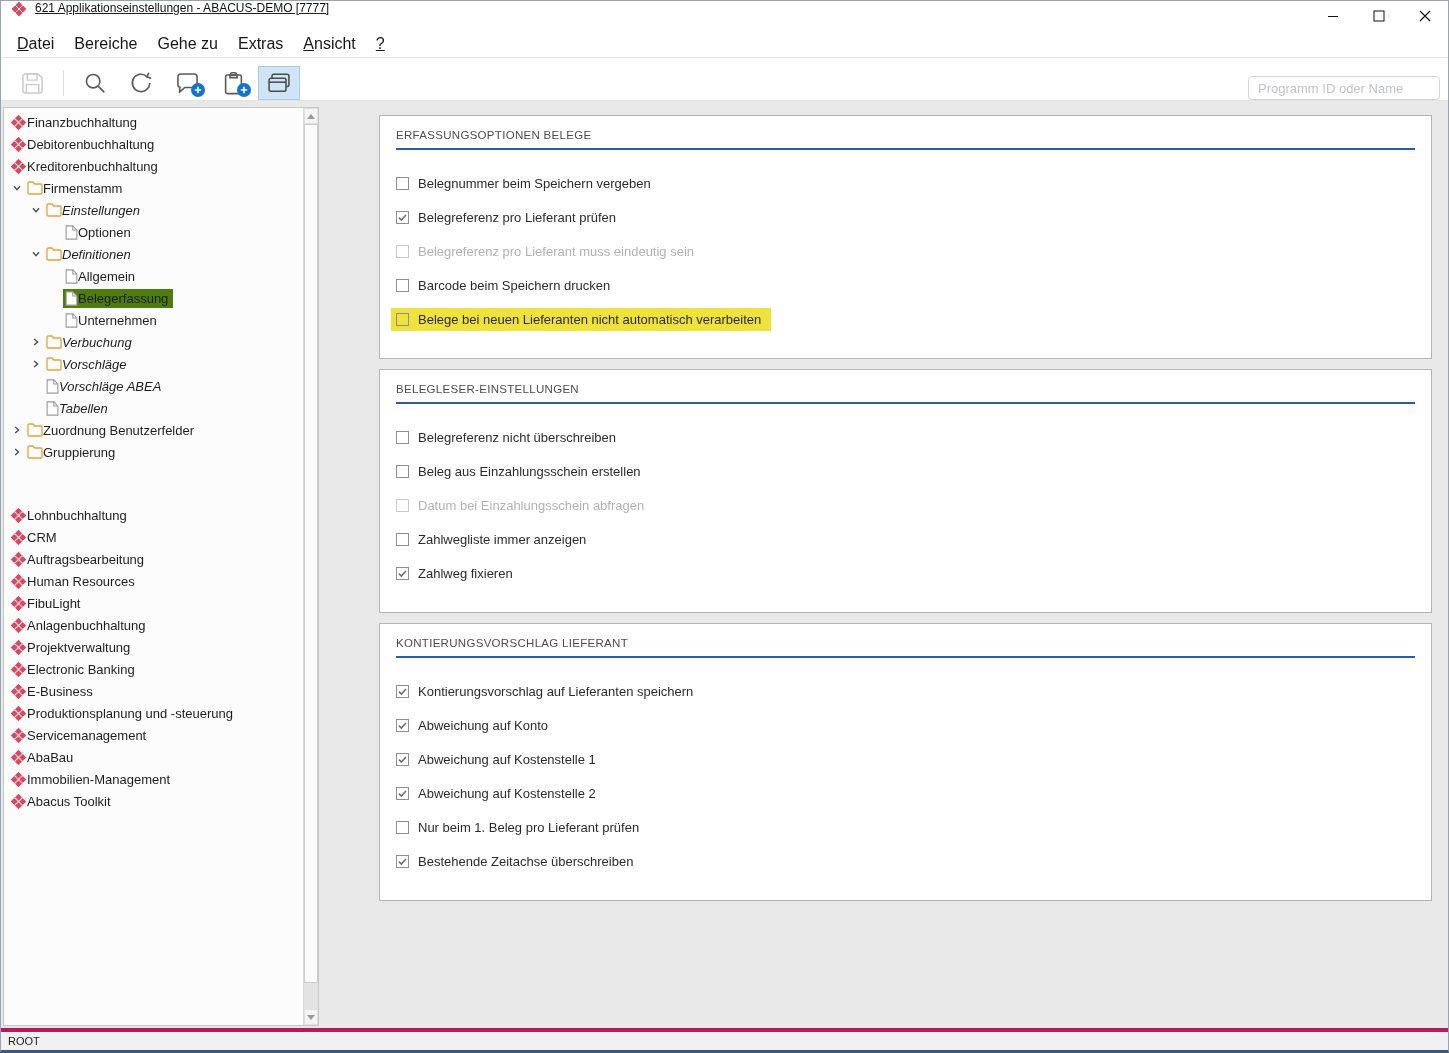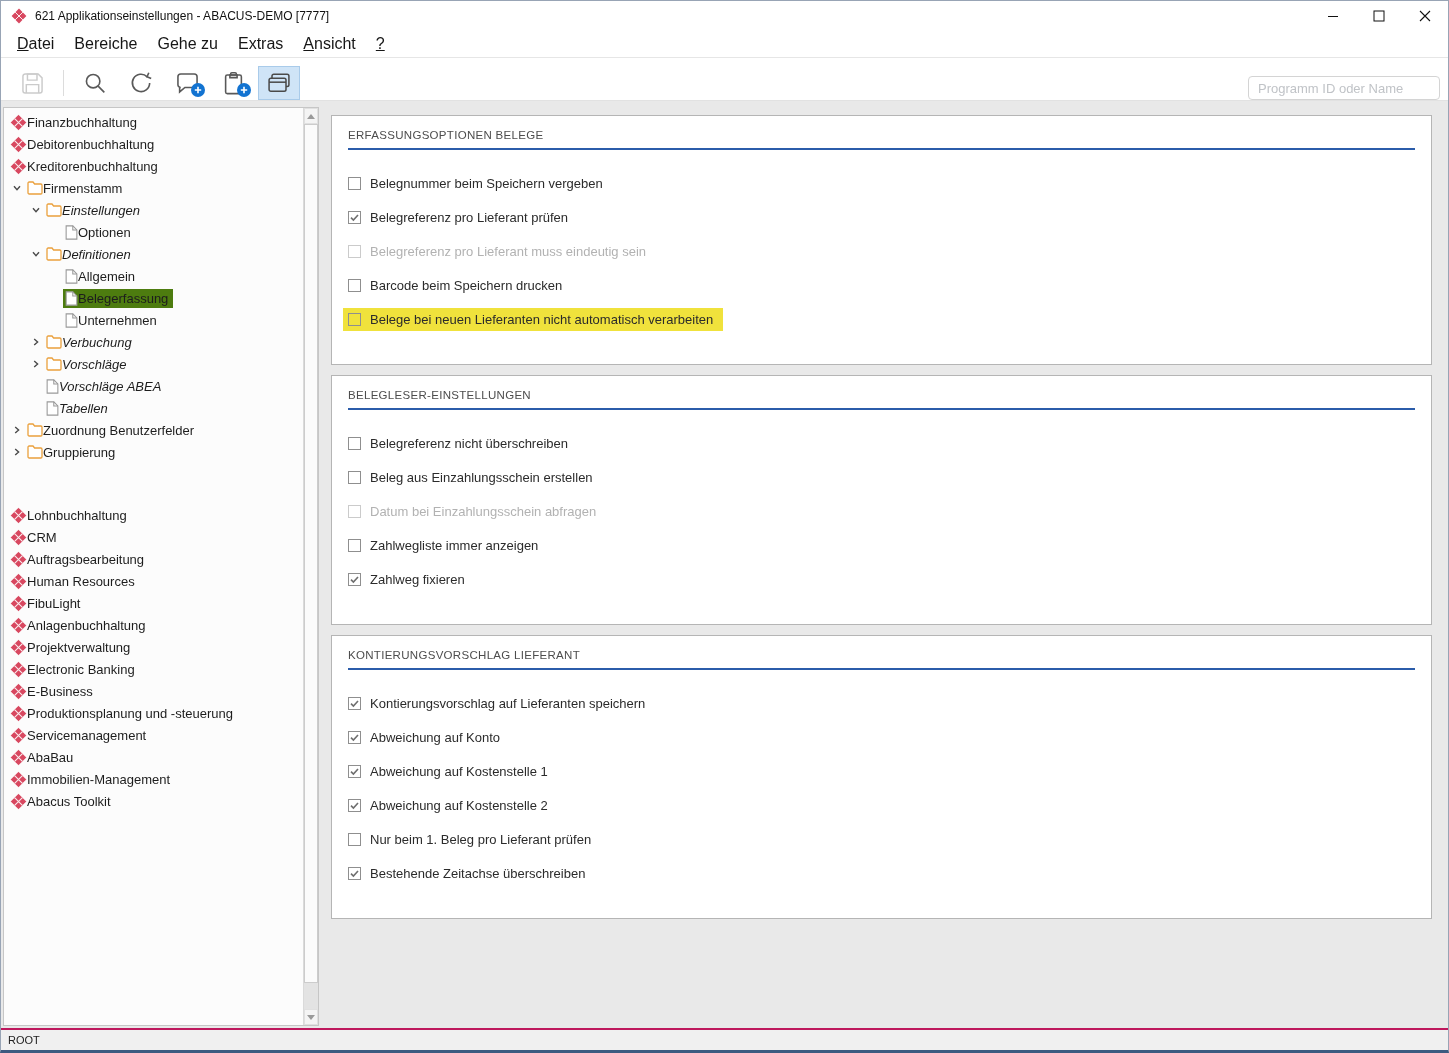--- a/index.html
+++ b/index.html
@@ -3,21 +3,21 @@
 <meta charset="utf-8">
 <style>
   * { margin:0; padding:0; box-sizing:border-box; }
   html,body { width:1449px; height:1053px; }
   body { font-family:"Liberation Sans", sans-serif; font-size:13px; color:#1f1f1f; background:#d6d6d6; }
 
   .window { width:1449px; height:1053px; background:#ffffff; border:1px solid #98a4b5;
             border-bottom:3px solid #3c5a80; display:flex; flex-direction:column; overflow:hidden; }
 
   
-  .titlebar { height:30px; display:flex; align-items:center; padding-left:10px; background:#fff; flex:0 0 auto; }
+  .titlebar { height:30px; display:flex; padding-left:10px; background:#fff; flex:0 0 auto;text-decoration:underline; }
   .titlebar .app-icon { margin-right:8px; display:flex; }
   .title-text { font-size:12px; color:#111; }
   .win-controls { margin-left:auto; display:flex; align-items:center; height:100%; }
   .win-btn { width:46px; height:100%; display:grid; place-items:center; cursor:default; }
 
   
   .menubar { height:27px; display:flex; align-items:center; padding-left:6px; background:#fff;
              border-bottom:1px solid #e6e6e6; flex:0 0 auto; }
   .menu-item { padding:4px 10px; font-size:16px; color:#161616; }
   .menu-item .u { text-decoration:underline; }
@@ -57,34 +57,34 @@
   
   .vscroll { width:15px; background:#e3e3e3; border-left:1px solid #dadada; display:flex; flex-direction:column; flex:0 0 auto; }
   .sbtn { height:16px; background:#f4f4f4; border:1px solid #e0e0e0; display:grid; place-items:center; }
   .tri-up { width:0; height:0; border-left:4px solid transparent; border-right:4px solid transparent; border-bottom:5px solid #9a9a9a; }
   .tri-down { width:0; height:0; border-left:4px solid transparent; border-right:4px solid transparent; border-top:5px solid #9a9a9a; }
   .strack { flex:1; position:relative; }
   .sthumb { position:absolute; left:0; right:0; top:0; bottom:26px; background:#fbfbfb; border:1px solid #cccccc; }
 
   
   .content { flex:1; padding:14px 16px 0 12px; overflow:hidden; }
-  .panel { background:#fff; border:1px solid #b5b5b5; padding:13px 16px 22px 16px; margin-bottom:10px; }
+  .panel { background:#fff; border:1px solid #b5b5b5; padding:13px 16px 16px 16px; margin-bottom:10px;margin-left:48px; }
   .panel-header { font-size:11.5px; color:#4d4d4d; letter-spacing:.3px; }
   .panel-rule { height:2px; background:#2b5caa; margin-top:7px; }
   .cbrows { margin-top:22px; }
   .cbrow { display:flex; width:max-content; align-items:center; padding:4px 10px 4px 5px; margin-left:-5px; margin-bottom:11px; }
   .cbrow.highlighted { background:#f0e23c; }
   .cb { width:13px; height:13px; background:#fff; border:1px solid #8f8f8f; display:grid; place-items:center; flex:0 0 auto; }
   .cbrow.highlighted .cb { background:transparent; }
   .cb.disabled { border-color:#cbcbcb; }
   .cb-label { margin-left:9px; font-size:13px; color:#2b2b2b; }
   .cb-label.disabled { color:#b2b2b2; }
 
   
-  .statusbar { height:22px; background:#f0f0f0; border-top:2px solid #be185d; display:flex; align-items:center;
+  .statusbar { height:22px; background:#f0f0f0; border-top:4px solid #be185d; display:flex; align-items:center;
                padding-left:7px; flex:0 0 auto; }
   .status-text { font-size:11px; color:#222; }
 </style>
 </head>
 <body>
 
 <svg width="0" height="0" style="position:absolute">
   <defs>
     <clipPath id="dclip">
         <path d="M8 .6 L15.4 8 8 15.4 .6 8Z"></path>

